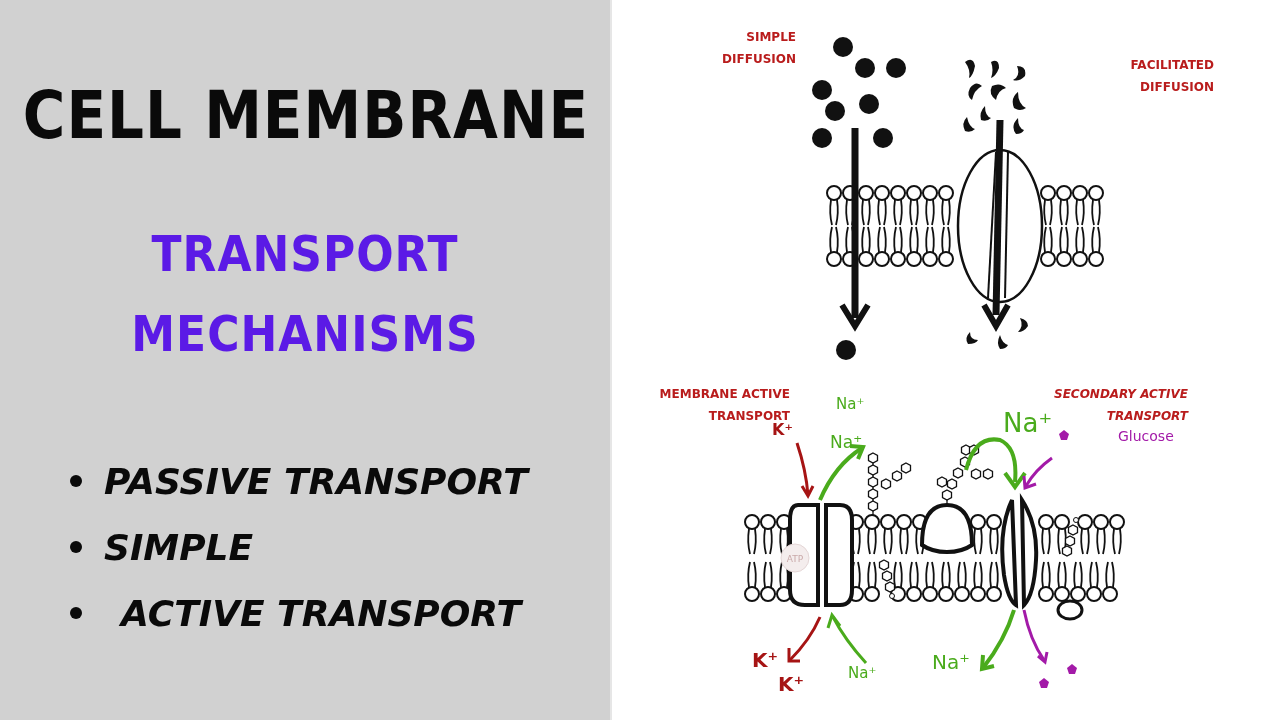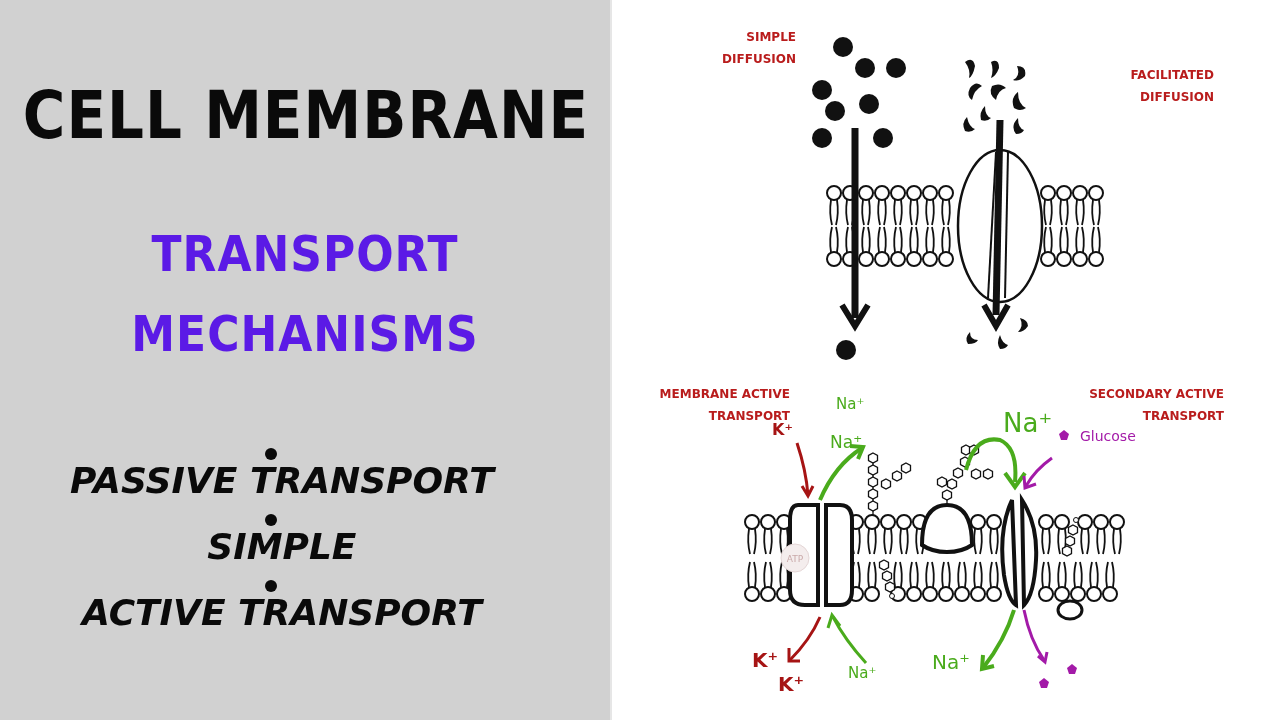--- a/index.html
+++ b/index.html
@@ -4,49 +4,49 @@
 <style>
   html, body { margin: 0; padding: 0; }
   body { width: 1280px; height: 720px; position: relative; overflow: hidden; background: #ffffff; font-family: "DejaVu Sans", sans-serif; }
   .left-panel { position: absolute; left: 0; top: 0; width: 610px; height: 720px; background: #d1d1d1; }
   .panel-divider { position: absolute; left: 610px; top: 0; width: 2px; height: 720px; background: #e6e6e6; }
   .title { position: absolute; left: 6px; top: 76px; width: 600px; text-align: center; font-family: "DejaVu Sans", sans-serif; font-weight: 900; font-size: 58px; letter-spacing: 1px; color: #0a0a0a; transform: scaleY(1.15); transform-origin: top left; white-space: nowrap; }
   .subtitle { position: absolute; left: 0; width: 610px; text-align: center; font-family: "DejaVu Sans", sans-serif; font-weight: 900; font-size: 44px; color: #5b1ae6; letter-spacing: 1px; transform: scaleY(1.15); white-space: nowrap; }
   .sub1 { top: 228px; }
   .sub2 { top: 308px; }
   .bullets { position: absolute; left: 70px; top: 448px; margin: 0; padding: 0; list-style: none; }
-  .bullets li { position: relative; height: 66px; font-family: "DejaVu Sans", sans-serif; font-weight: 900; font-size: 36px; color: #0a0a0a; font-style: italic; white-space: nowrap; display: flex; align-items: center; flex-direction: column; }
+  .bullets li { position: relative; height: 66px; font-family: "DejaVu Sans", sans-serif; font-weight: 900; font-size: 36px; color: #0a0a0a; font-style: italic; white-space: nowrap; display: flex; align-items: center; }
   .bullets li .dot { width: 12px; height: 12px; border-radius: 50%; background: #0a0a0a; margin-right: 22px; flex: 0 0 auto; }
   .diagram-svg { position: absolute; left: 612px; top: 0; }
   .diag-label { position: absolute; font-family: "DejaVu Sans", sans-serif; font-weight: 900; font-size: 12px; color: #b91c1c; text-align: right; line-height: 22px; white-space: nowrap; }
   .ion { position: absolute; font-family: "DejaVu Sans", sans-serif; white-space: nowrap; }
   .ion-k { color: #a61414; font-size: 20px; font-weight: bold; }
   .ion-na { color: #4aab1c; font-size: 17px; }
   .ion-na-big { color: #4aab1c; font-size: 26px; }
-  .glucose-label { position: absolute; color: #a31aa8; font-size: 14px; font-family: "DejaVu Sans", sans-serif; white-space: nowrap; }
+  .glucose-label { position: absolute; color: #a31aa8; font-size: 14px; font-family: "DejaVu Sans", sans-serif; white-space: nowrap; margin-left: 38px; }
 </style>
 </head>
 <body>
 
 <div class="left-panel">
   <div class="title">CELL MEMBRANE</div>
   <div class="subtitle sub1">TRANSPORT</div>
   <div class="subtitle sub2">MECHANISMS</div>
   <ul class="bullets">
     <li>
         <span class="dot"></span>
         <span>PASSIVE TRANSPORT</span>
       </li>
     <li>
         <span class="dot"></span>
         <span>SIMPLE</span>
       </li>
     <li>
         <span class="dot"></span>
-        <span style="margin-left:0">ACTIVE TRANSPORT</span>
+        <span style="margin-left:17px">ACTIVE TRANSPORT</span>
       </li>
   </ul>
 </div>
 <div class="panel-divider"></div>
 
 <svg class="diagram-svg" width="668" height="720" viewBox="612 0 668 720">
   <defs>
     <g id="lipid">
       <circle cx="0" cy="0" r="7" fill="#fff" stroke="#111" stroke-width="2"></circle>
       <path d="M-3 7 Q-5 20 -2 32 M3 7 Q5 20 2 32" fill="none" stroke="#111" stroke-width="1.8"></path>
@@ -240,29 +240,29 @@
     <polygon points="1064,430 1069,434 1067,440 1061,440 1059,434"></polygon>
     <polygon points="1072,664 1077,668 1075,674 1069,674 1067,668"></polygon>
     <polygon points="1044,678 1049,682 1047,688 1041,688 1039,682"></polygon>
   </g>
 </svg>
 
 <div class="diag-label" style="left:700px; top:26px; width:96px;">
   <div>SIMPLE</div>
   <div>DIFFUSION</div>
 </div>
-<div class="diag-label" style="left:1090px; top:64px; width:124px;">
+<div class="diag-label" style="left:1090px; top:54px; width:124px;">
   <div>FACILITATED</div>
   <div>DIFFUSION</div>
 </div>
 <div class="diag-label" style="left:640px; top:383px; width:150px;">
   <div>MEMBRANE ACTIVE</div>
   <div>TRANSPORT</div>
 </div>
-<div class="diag-label" style="left:1056px; top:383px; width:168px;">
+<div class="diag-label" style="left:1020px; top:383px; width:168px;font-style:italic;">
   <div>SECONDARY ACTIVE</div>
   <div>TRANSPORT</div>
 </div>
 
 <span class="ion ion-k" style="left:772px; top:420px; font-size:16px;">K⁺</span>
 <span class="ion ion-na" style="left:836px; top:395px; font-size:15px;">Na⁺</span>
 <span class="ion ion-na" style="left:830px; top:432px;">Na⁺</span>
 <span class="ion ion-k" style="left:752px; top:648px;">K⁺</span>
 <span class="ion ion-k" style="left:778px; top:672px;">K⁺</span>
 <span class="ion ion-na" style="left:848px; top:664px; font-size:15px;">Na⁺</span>

